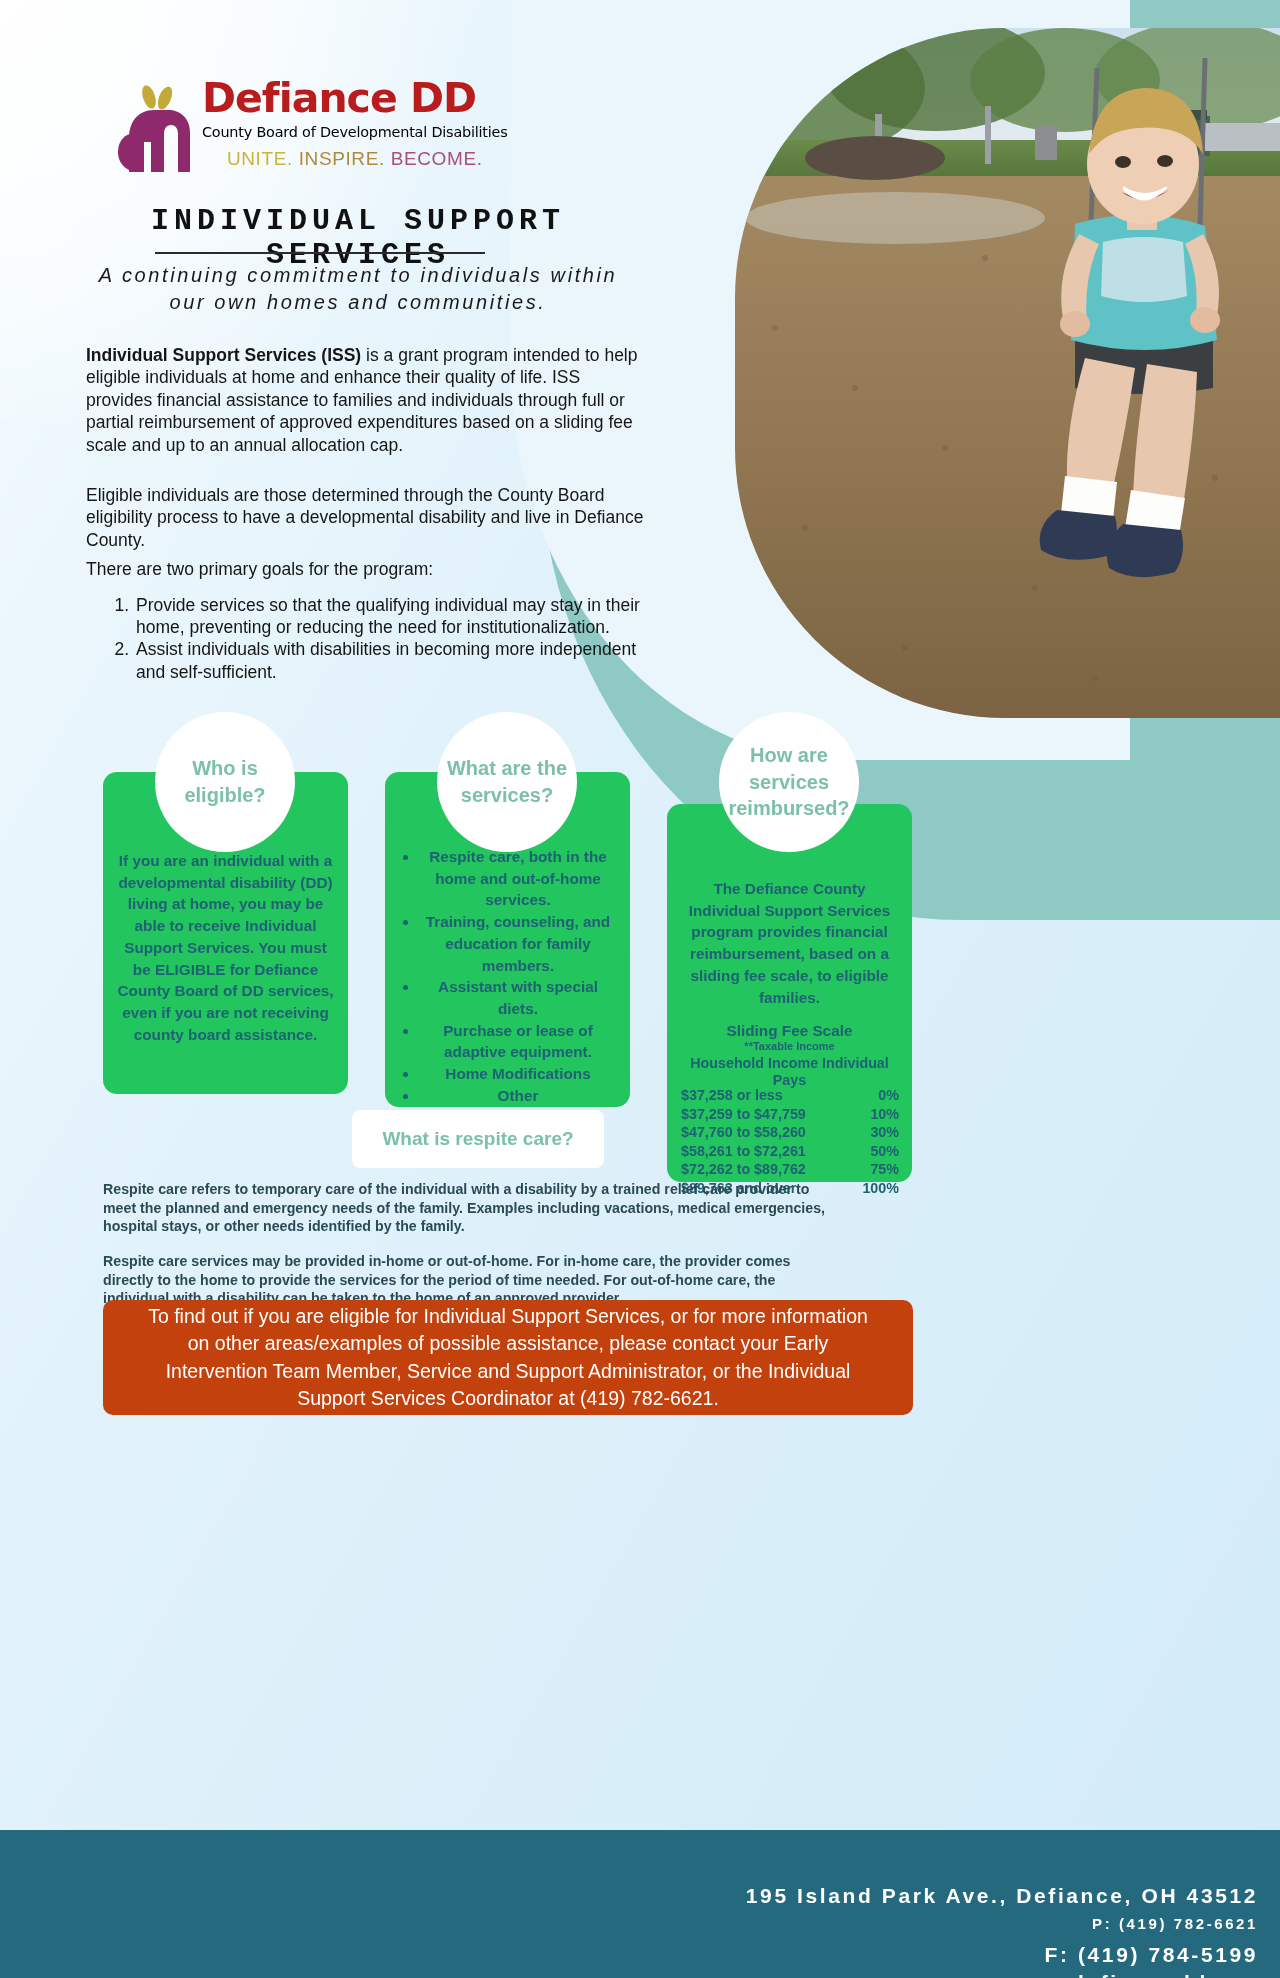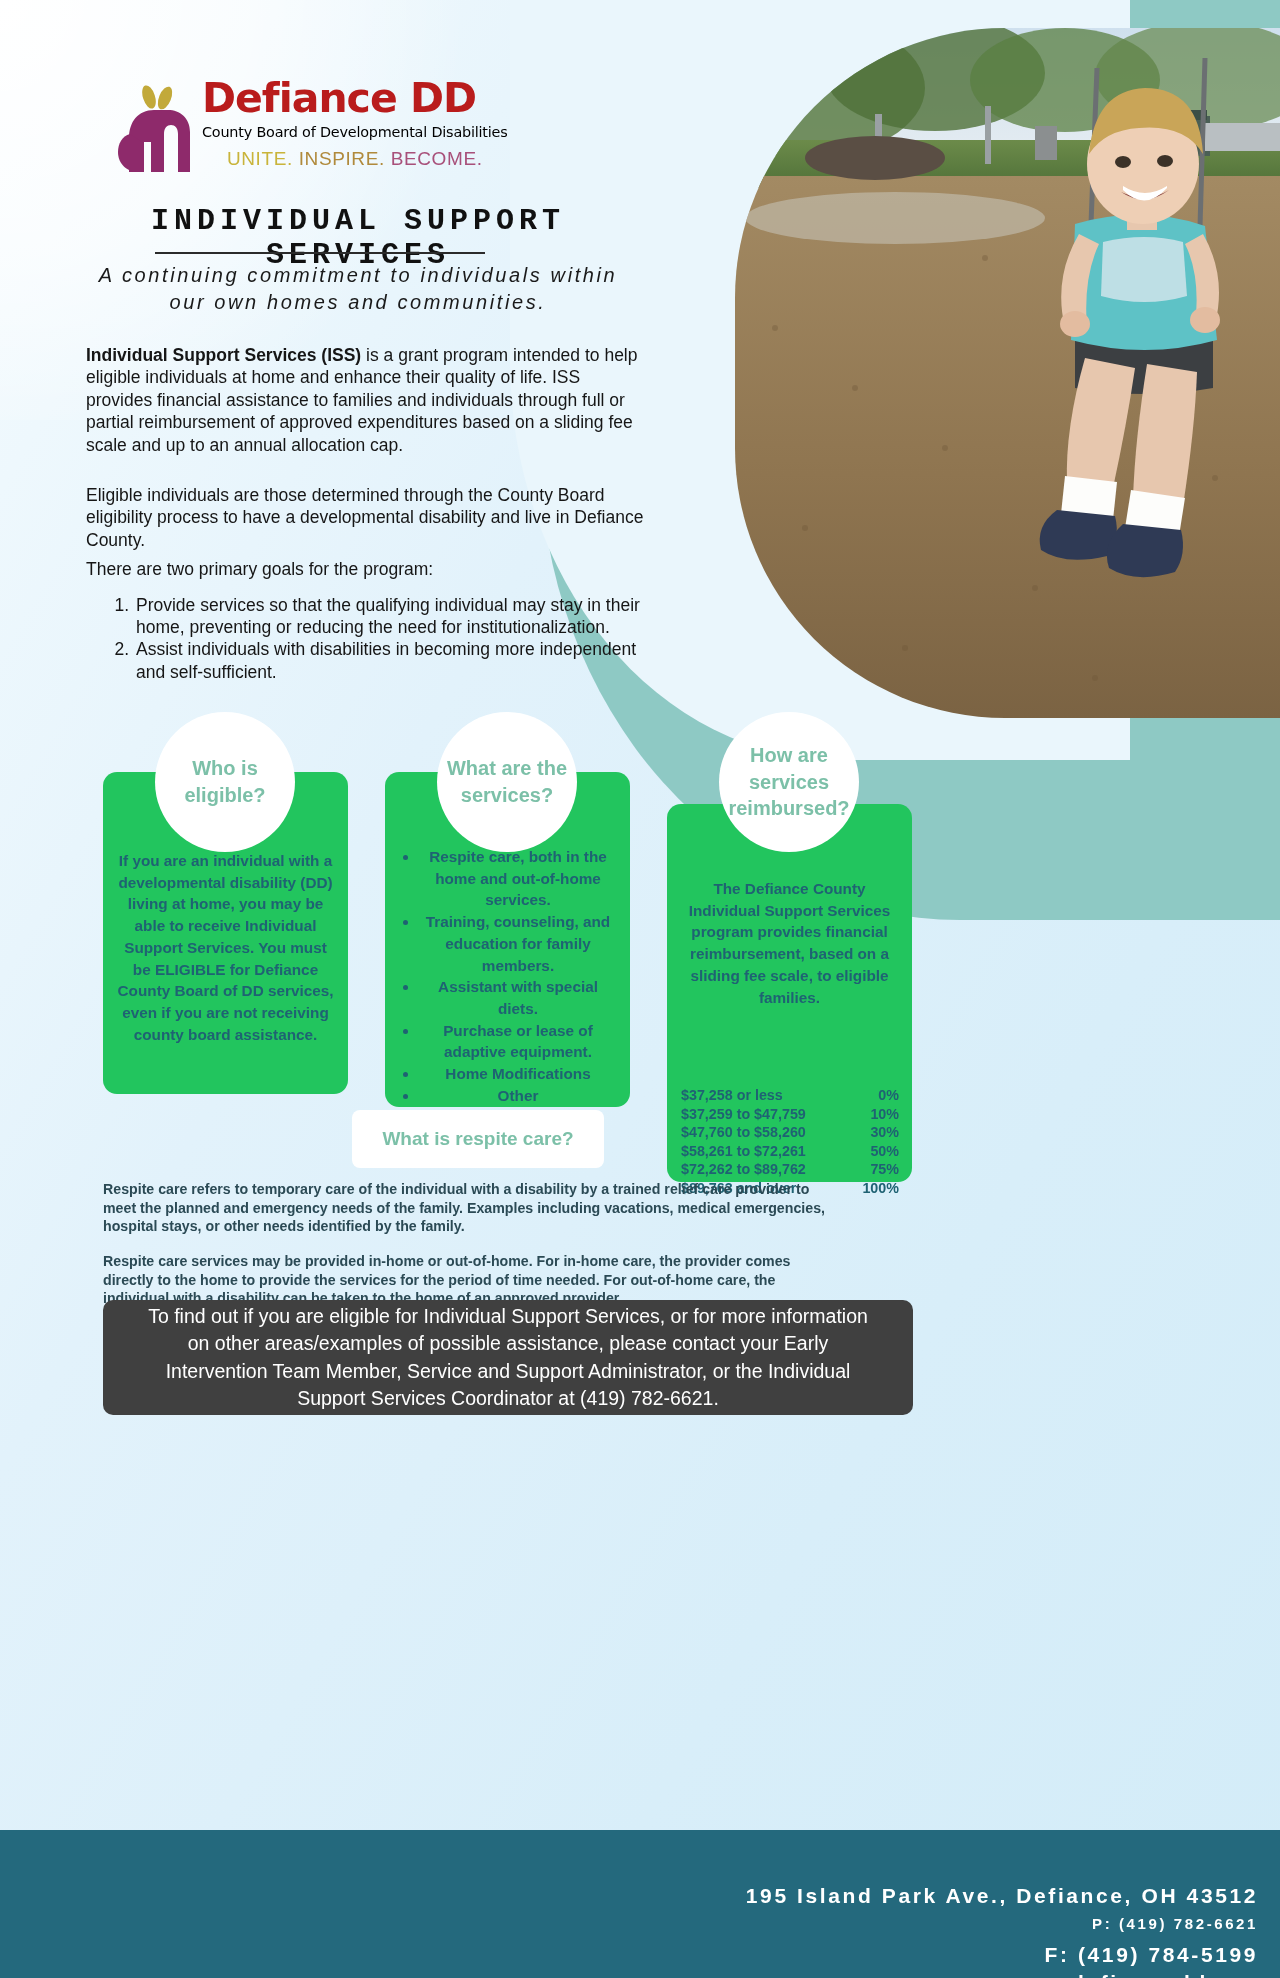--- a/index.html
+++ b/index.html
@@ -69,21 +69,21 @@
   .fee-row span:last-child{text-align:right;min-width:46px;}
 
   
   #respite-pill{position:absolute;left:352px;top:1110px;width:252px;height:58px;background:#ffffff;border-radius:8px;display:flex;align-items:center;justify-content:center;color:#7cc0a8;font-weight:bold;font-size:19px;z-index:6;}
 
   .respite-p{position:absolute;left:103px;width:740px;font-size:14.2px;line-height:1.32;color:#2b4a55;font-weight:bold;}
   #rp1{top:1180px;}
   #rp2{top:1252px;}
 
   
-  .cta{position:absolute;left:103px;top:1300px;width:810px;height:115px;background:#404040;border-radius:10px;color:#ffffff;font-size:19.5px;line-height:1.4;text-align:center;display:flex;align-items:center;justify-content:center;padding:0 36px;}
+  .cta{position:absolute;left:103px;top:1300px;width:810px;height:115px;background:#c2410c;border-radius:10px;color:#ffffff;font-size:19.5px;line-height:1.4;text-align:center;display:flex;align-items:center;justify-content:center;padding:0 36px;}
 
   
   .footer{position:absolute;left:0;bottom:0;width:1280px;height:148px;background:#24697d;color:#ffffff;}
   .footer .line{position:absolute;right:22px;text-align:right;letter-spacing:2.6px;font-weight:bold;}
   .f1{top:20px;font-size:21px;}
   .f2{top:54px;font-size:21px;font-weight:normal;}
   .f3{top:85px;font-size:15px;font-weight:normal;}
   .f4{top:113px;font-size:21px;font-weight:normal;}
   .f5{top:141px;font-size:21px;font-weight:normal;}
 </style>
@@ -222,20 +222,25 @@
     <li>Assistant with special diets.</li>
     <li>Purchase or lease of adaptive equipment.</li>
     <li>Home Modifications</li>
     <li>Other</li>
   </ul>
 </div>
 <div class="bubble" id="bub2">What are the services?</div>
 
 <div class="card" id="card3">
   <div class="body">The Defiance County Individual Support Services program provides financial reimbursement, based on a sliding fee scale, to eligible families.</div>
+  <div class="fee-head">
+    <span>Sliding Fee Scale</span>
+    <span class="small">**Taxable Income</span>
+    <span class="cols"><span>Household Income</span> <span>Individual Pays</span></span>
+  </div>
   <div class="fee-table">
     <div class="fee-row">
         <span>$37,258 or less</span>
         <span>0%</span>
       </div>
     <div class="fee-row">
         <span>$37,259 to $47,759</span>
         <span>10%</span>
       </div>
     <div class="fee-row">

